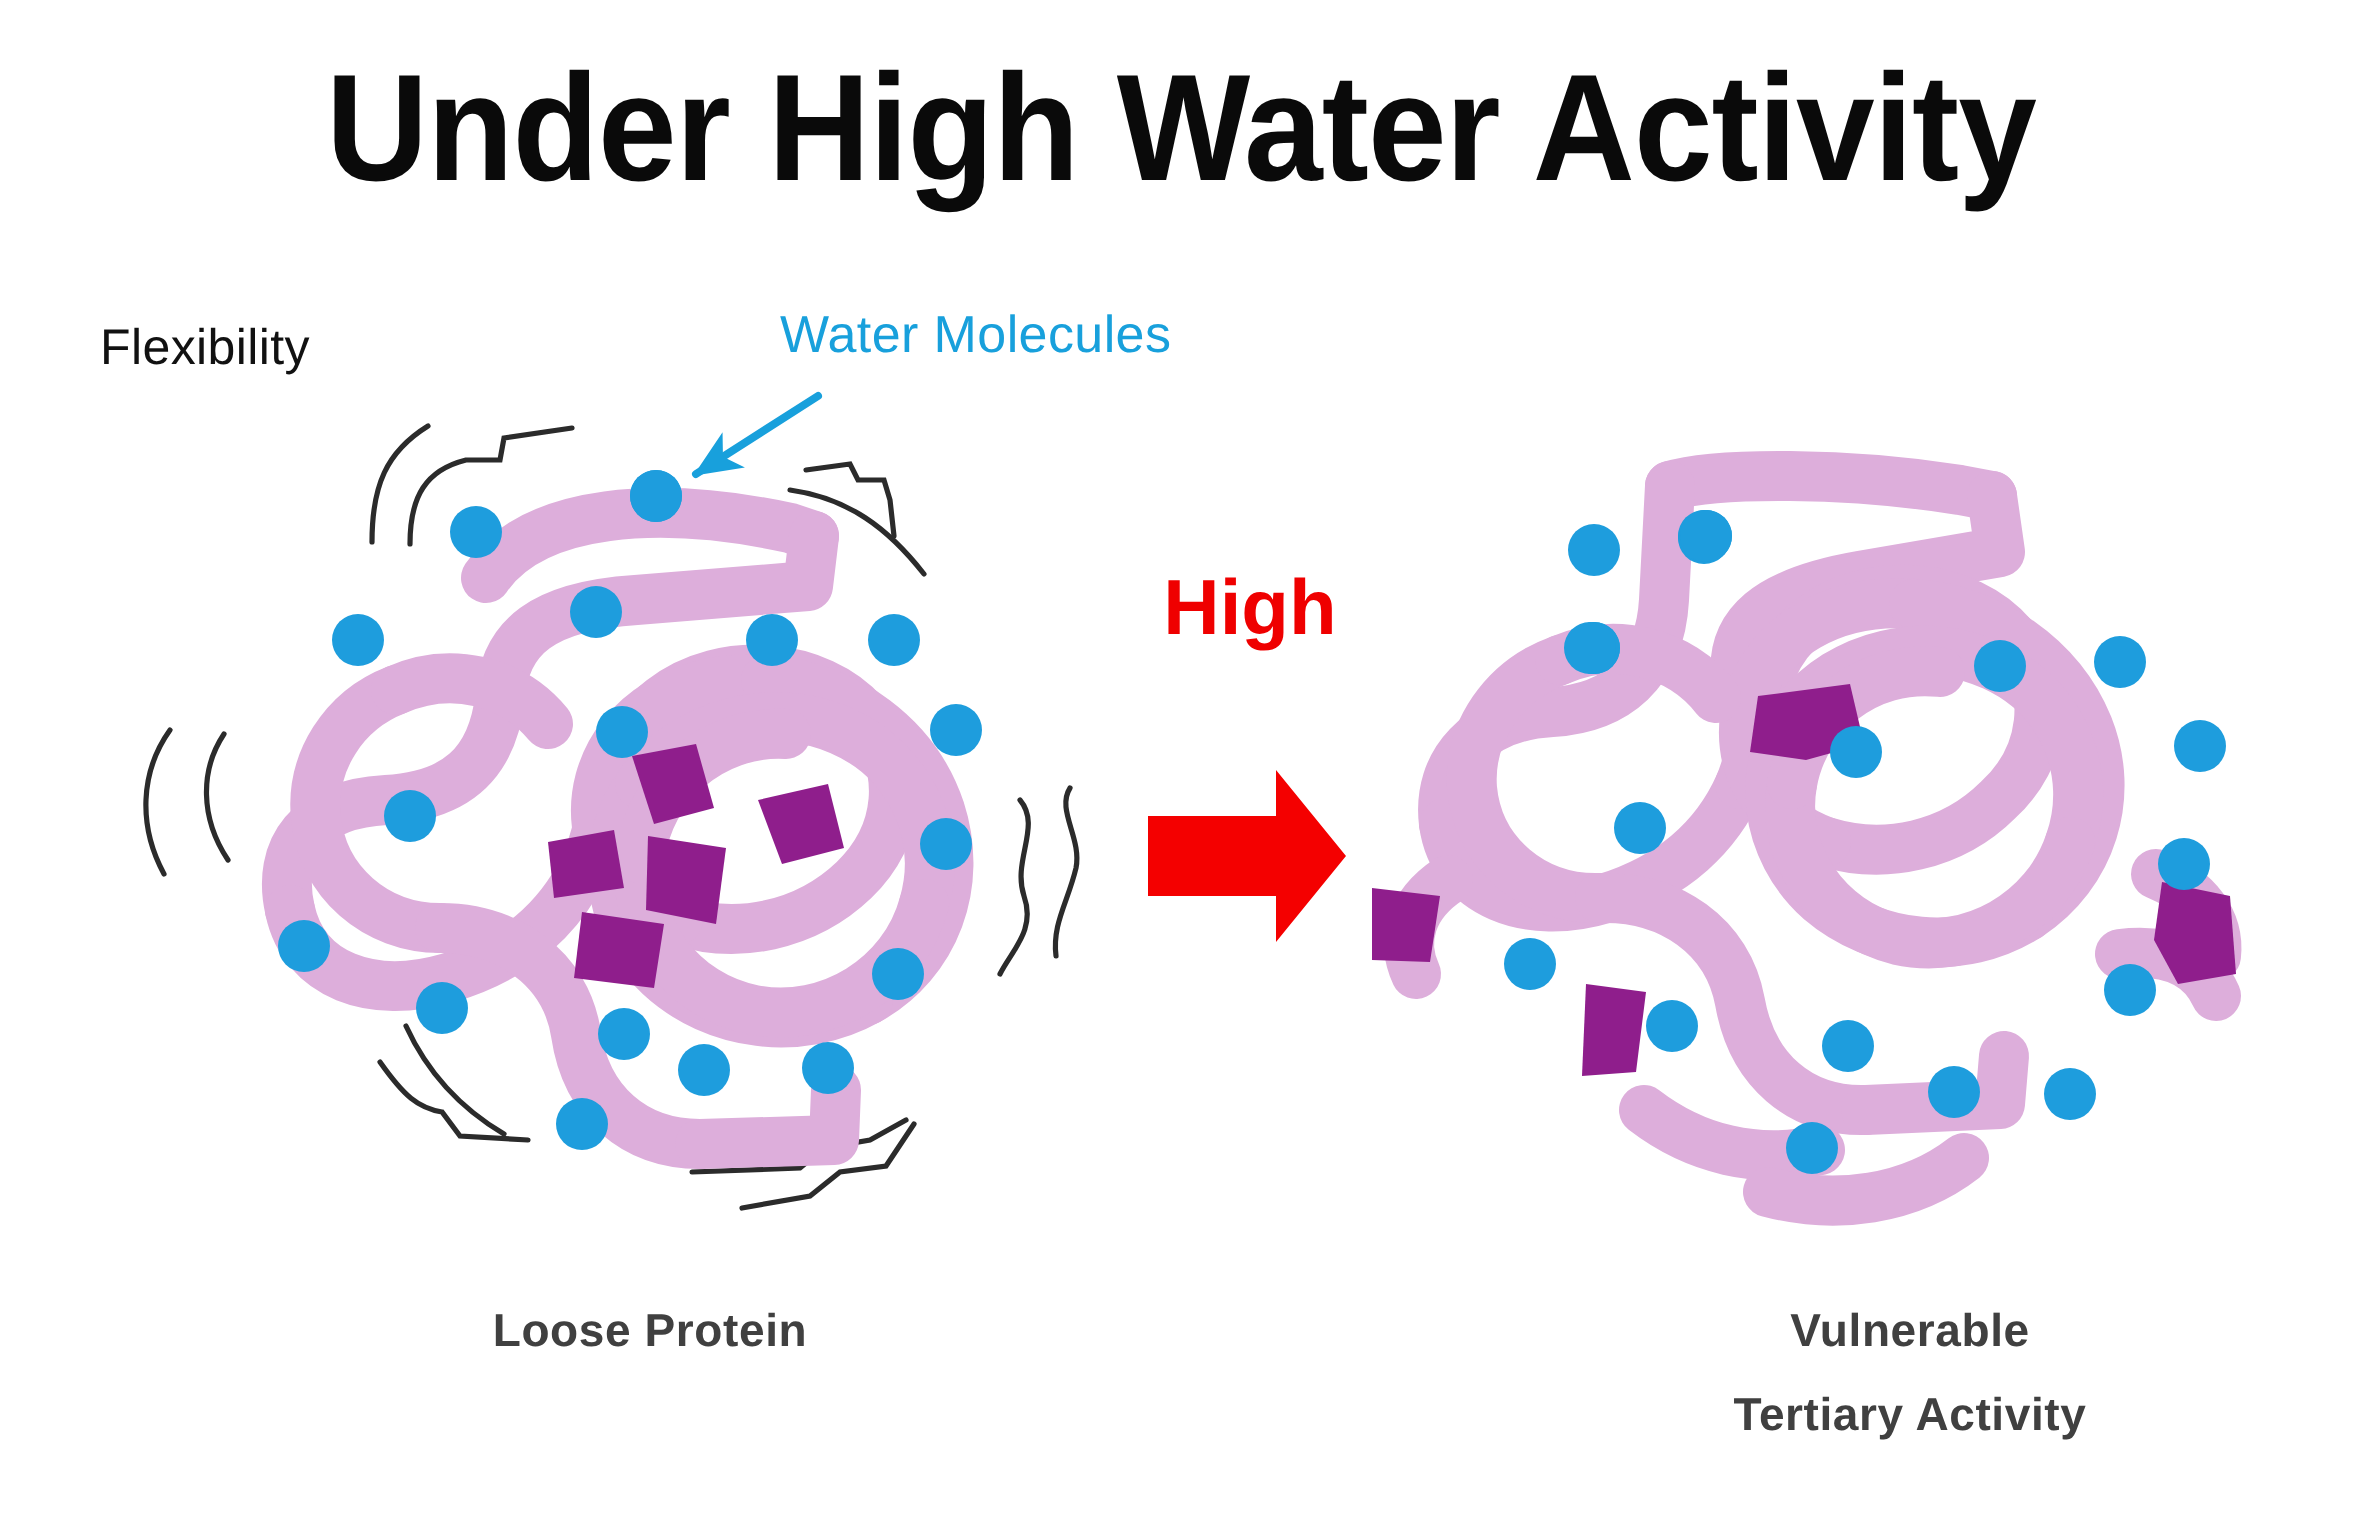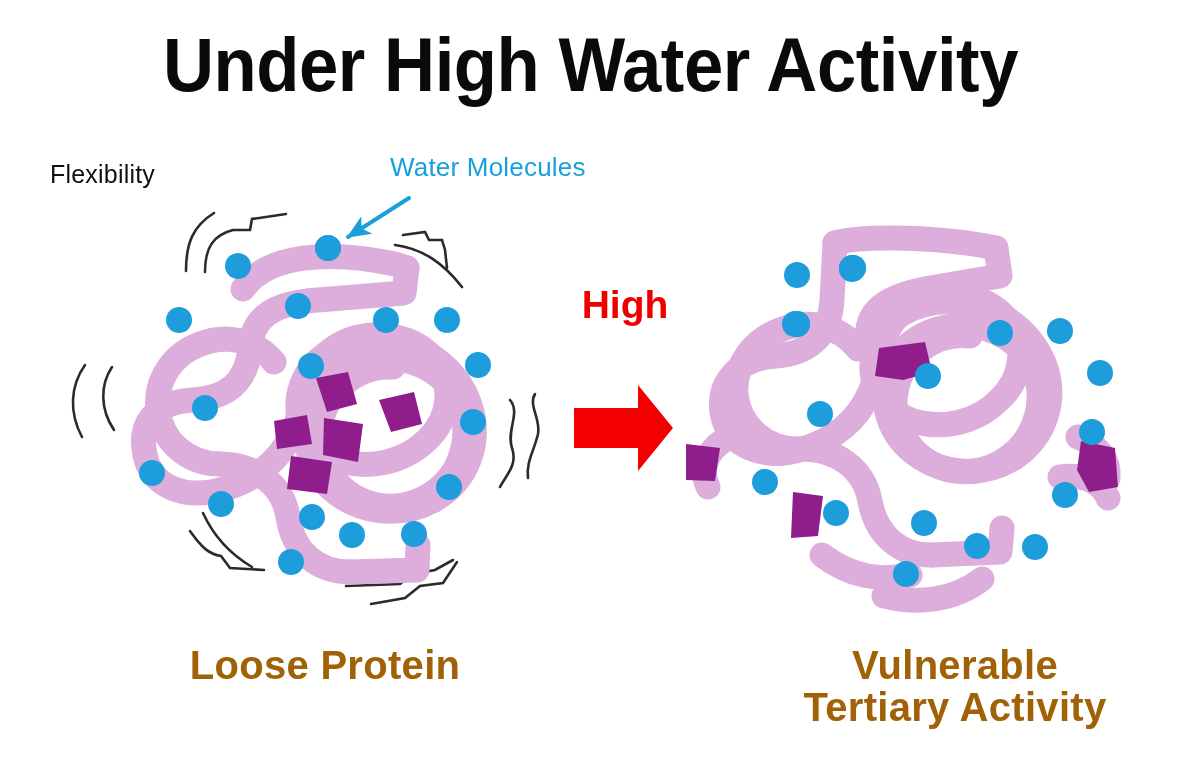--- a/index.html
+++ b/index.html
@@ -77,24 +77,24 @@
     line-height: 47px;
     color: #ef0000;
     letter-spacing: 0px;
     margin-top: 36px;
   }
 
   
   .caption {
     position: absolute;
     text-align: center;
-    font-size: 40px;
+    font-size: 23px;
     font-weight: 700;
     line-height: 42px;
-    color: #a16207;
+    color: #404040;
     letter-spacing: 0.3px;
   }
   #caption-left  { left: 100px; top: 644px; width: 450px; }
   #caption-right { left: 730px; top: 644px; width: 450px; }
 
   .svg-layer {
     position: absolute;
     left: 0; top: 0;
     width: 1181px;
     height: 768px;

